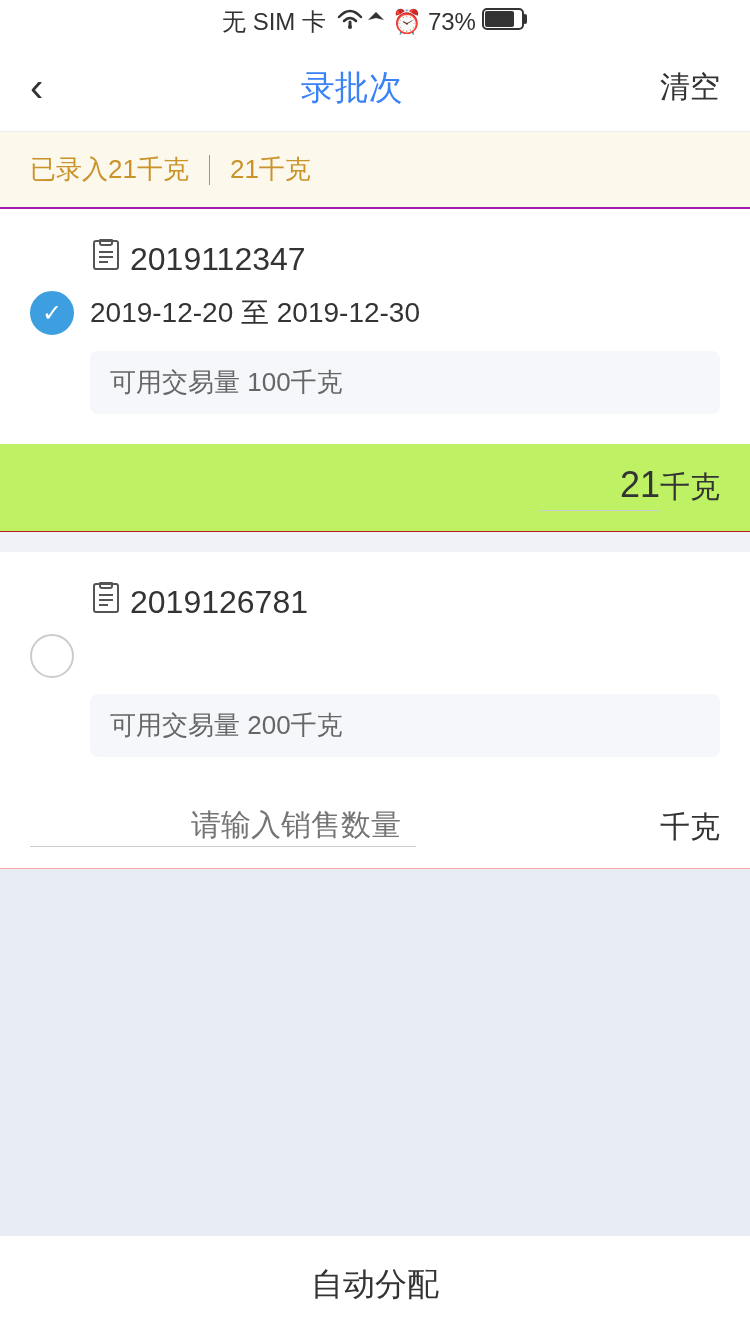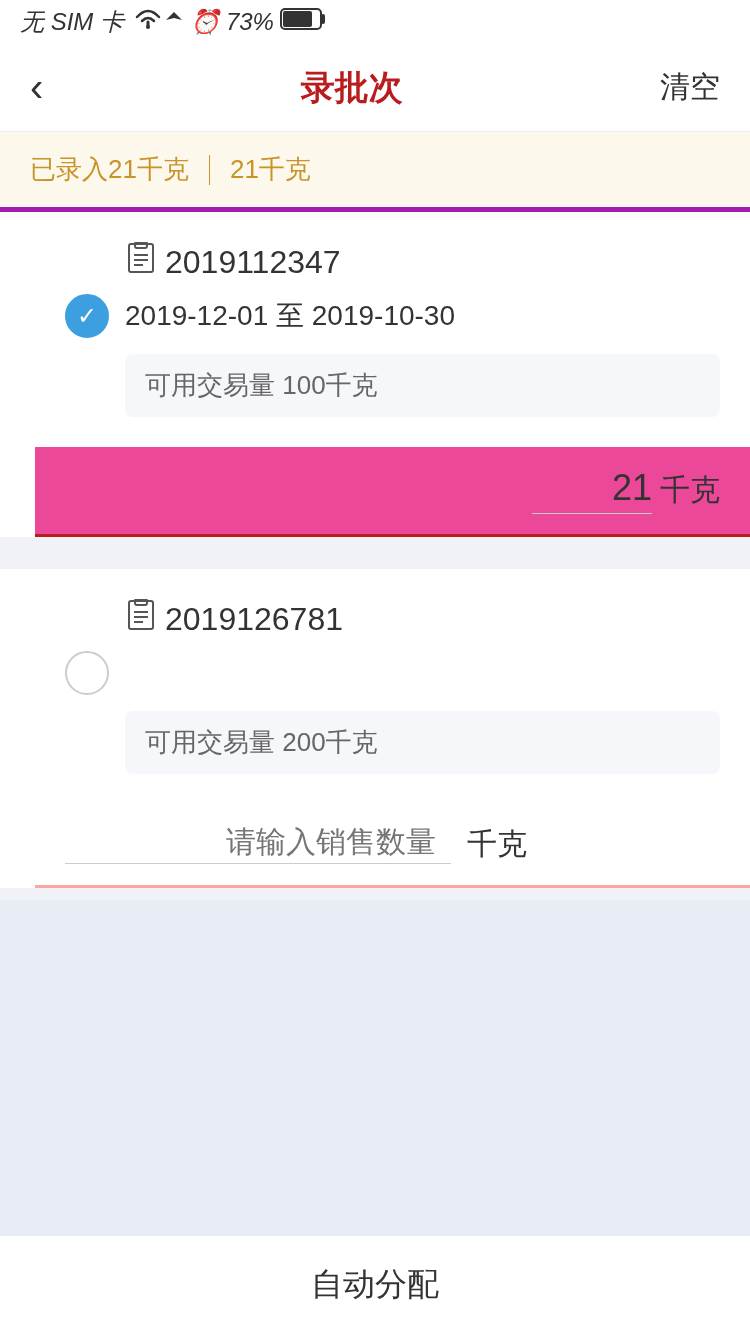--- a/index.html
+++ b/index.html
@@ -13,25 +13,24 @@
       color: #333;
     }
 
     
     .status-bar {
       width: 100%;
       height: 44px;
       background: #fff;
       display: flex;
       align-items: center;
-      justify-content: flex-start;
+      justify-content: center;
       padding: 0 20px;
       font-size: 26px;
       color: #333;
-      font-style: italic;
     }
     .status-left {
       display: flex;
       align-items: center;
       gap: 8px;
       font-size: 24px;
     }
     .status-center {
       font-size: 30px;
       font-weight: 600;
@@ -57,54 +56,53 @@
       padding: 0 30px;
       border-bottom: 1px solid #eee;
     }
     .nav-back {
       font-size: 40px;
       color: #333;
       cursor: pointer;
     }
     .nav-title {
       font-size: 34px;
-      font-weight: 700;
-      color: #b91c1c;
+      font-weight: 400;
+      color: #3b82f6;
     }
     .nav-action {
       font-size: 30px;
       color: #333;
       cursor: pointer;
     }
 
     
     .info-banner {
       width: 100%;
       background: #fdf8ec;
       padding: 20px 30px;
       display: flex;
       align-items: center;
       gap: 20px;
-      border-bottom: 5px solid #a21caf;
+      border-bottom: 2px solid #a21caf;
     }
     .info-banner-item {
       font-size: 26px;
       color: #c9932a;
     }
     .info-divider {
       width: 1px;
       height: 30px;
       background: #c9932a;
     }
 
     
     .batch-card {
       background: #fff;
-      margin-bottom: 12px;
-      padding-left: 35px;
+      margin-bottom: 0;
     }
     .batch-item {
       background: #fff;
       padding: 30px 30px 0 30px;
     }
     .batch-id-row {
       display: flex;
       align-items: center;
       margin-bottom: 12px;
       padding-left: 60px;
@@ -157,23 +155,23 @@
       color: #666;
       margin-bottom: 0;
     }
 
     
     .qty-row {
       display: flex;
       align-items: center;
       justify-content: flex-end;
       padding: 20px 30px;
-      gap: 8px;
-      background: #ec4899;
-      border-bottom: 3px solid #b91c1c;
+      gap: 0;
+      background: #bef264;
+      border-bottom: 1px solid #b91c1c;
     }
     .qty-value {
       font-size: 36px;
       color: #333;
       font-weight: 500;
     }
     .qty-unit {
       font-size: 30px;
       color: #333;
     }
@@ -181,25 +179,25 @@
       border-bottom: 1px solid #ccc;
       min-width: 120px;
       text-align: right;
       padding-bottom: 4px;
     }
 
     
     .input-row {
       display: flex;
       align-items: center;
-      justify-content: flex-start;
+      justify-content: space-between;
       padding: 20px 30px;
       gap: 16px;
       background: #fff;
-      border-bottom: 3px solid #fca5a5;
+      border-bottom: 1px solid #fca5a5;
     }
     .qty-input-field {
       font-size: 30px;
       color: #bbb;
       border: none;
       outline: none;
       text-align: right;
       background: transparent;
       min-width: 200px;
       border-bottom: 1px solid #ccc;
@@ -317,21 +315,21 @@
           <line x1="9" y1="18" x2="23" y2="18" stroke="#555" stroke-width="2"></line>
           <line x1="9" y1="23" x2="18" y2="23" stroke="#555" stroke-width="2"></line>
         </svg>
       </span>
       <span class="batch-id-text">2019112347</span>
     </div>
     <div class="batch-date-row">
       <div class="radio-circle checked">
         <span class="radio-check">✓</span>
       </div>
-      <span class="batch-date-text">2019-12-01 至 2019-10-30</span>
+      <span class="batch-date-text">2019-12-20 至 2019-12-30</span>
     </div>
     <div class="avail-qty-box">
       <span>可用交易量 100千克</span>
     </div>
   </div>
   <div class="card-padding-bottom"></div>
   <div class="qty-row">
     <div class="qty-underline">
       <span class="qty-value">21</span>
     </div>

